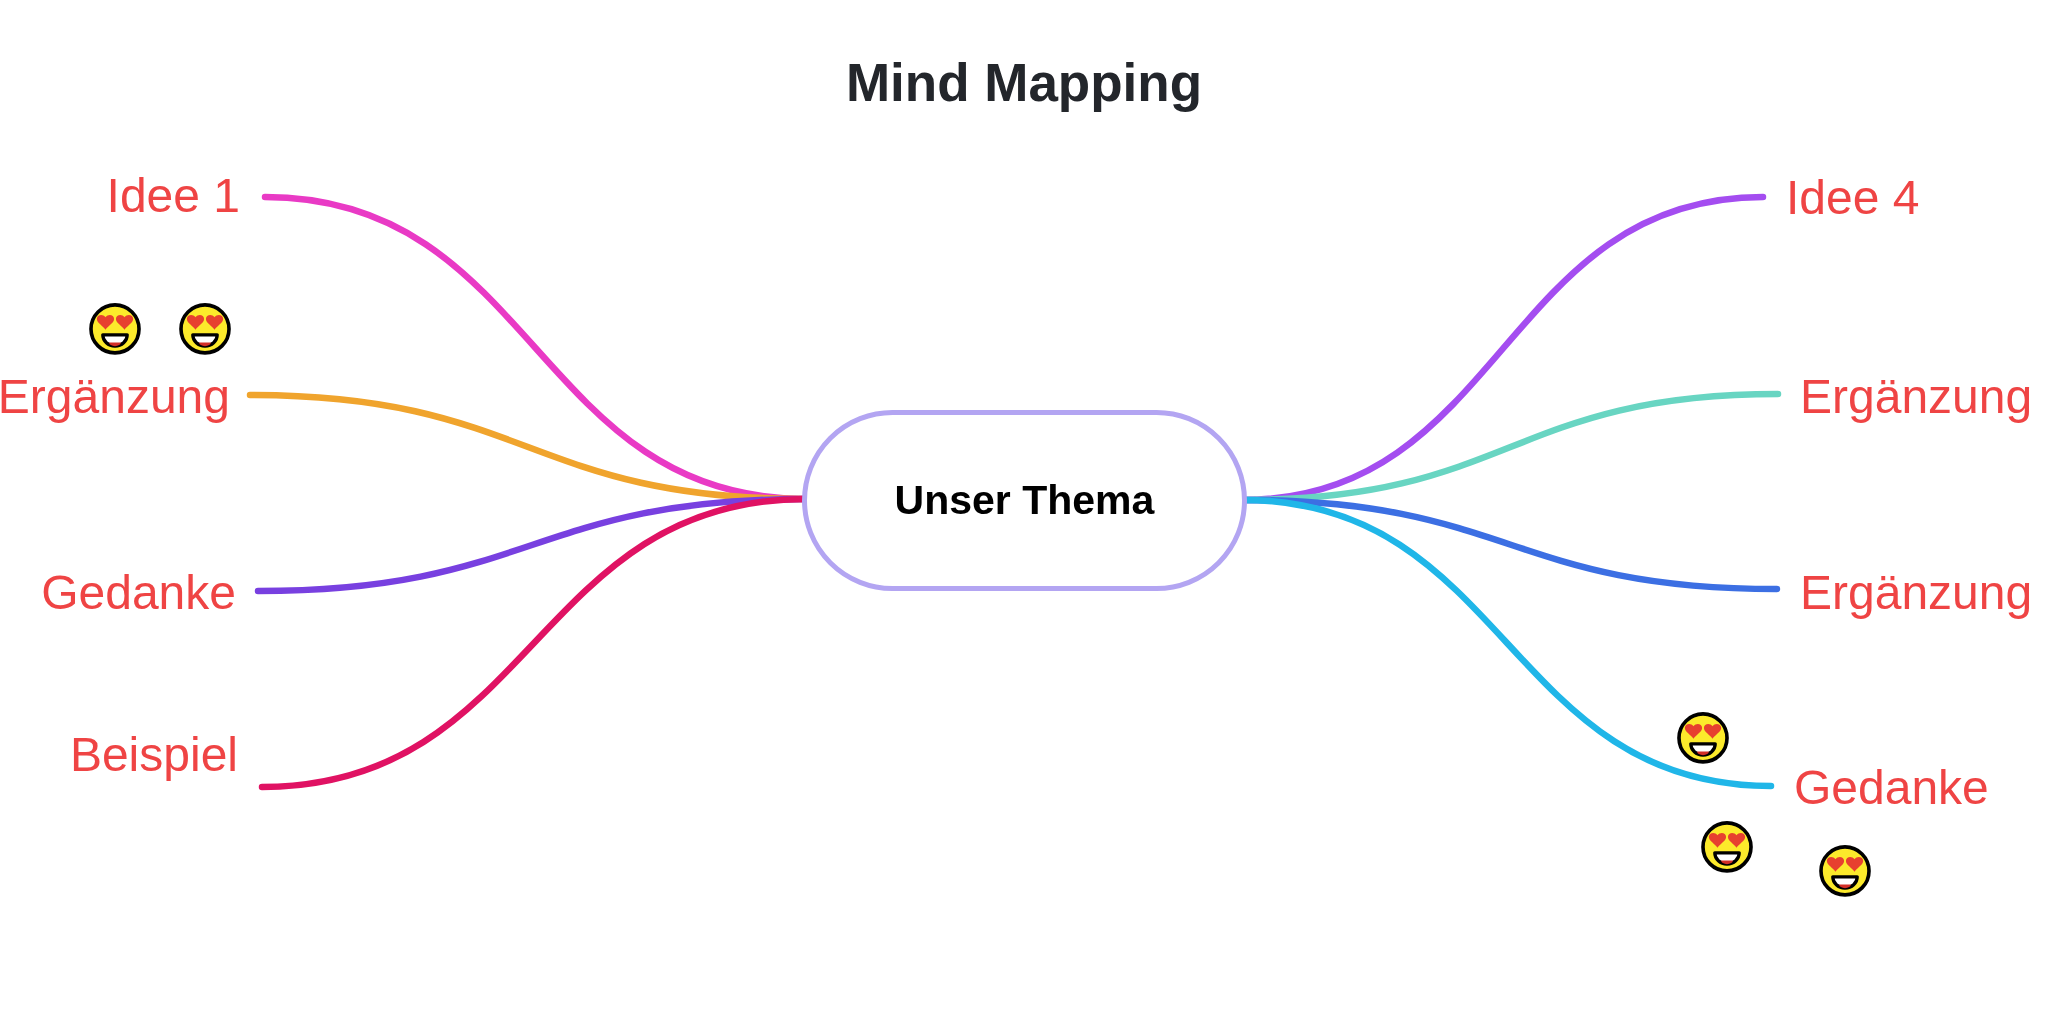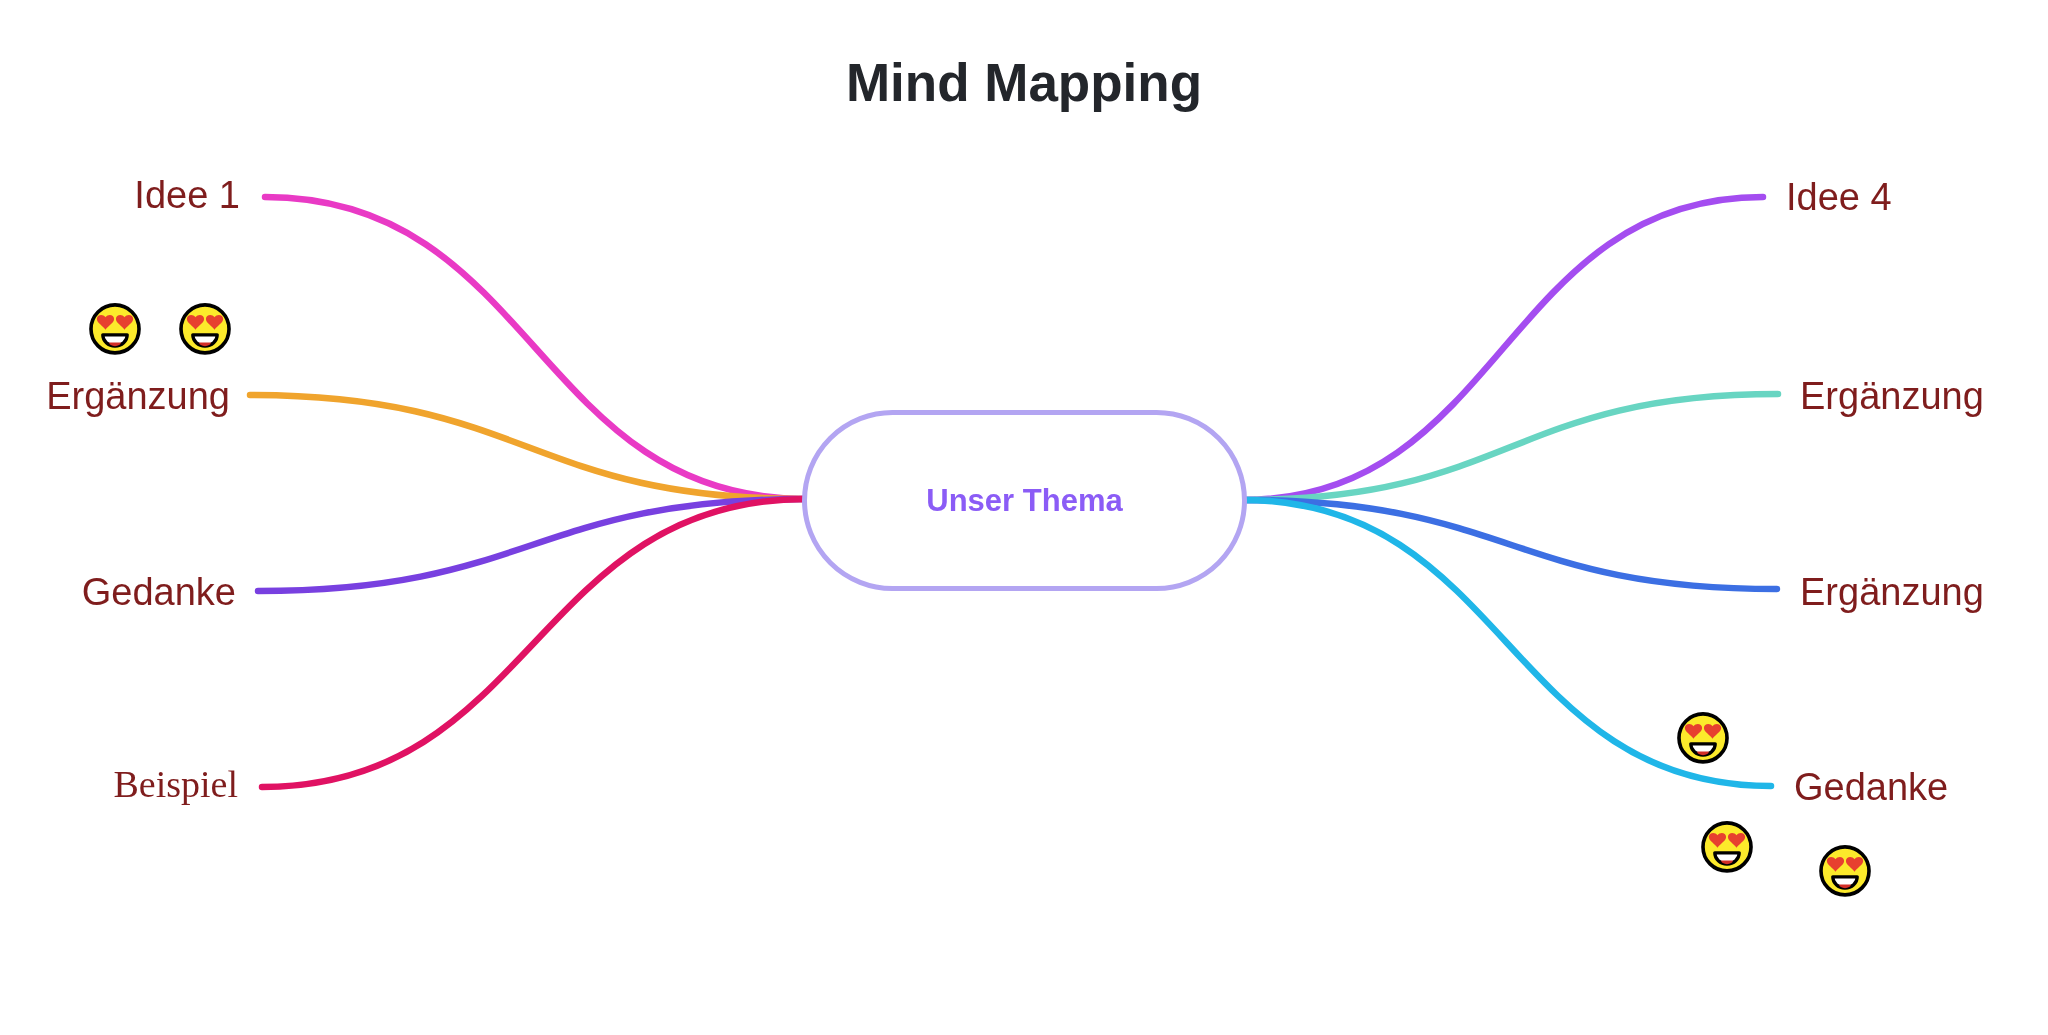--- a/index.html
+++ b/index.html
@@ -8,24 +8,24 @@
   #diagram-svg{position:absolute;left:0;top:0;}
   .title{
     position:absolute;left:0;right:0;top:52px;text-align:center;
     font-size:53px;font-weight:700;color:#23262b;
   }
   .root-node{
     position:absolute;left:802px;top:410px;width:445px;height:181px;
     box-sizing:border-box;border:5px solid #b3a5f2;border-radius:95px;
     background:#ffffff;display:flex;align-items:center;justify-content:center;
   }
-  .root-node span{font-size:31px;font-weight:700;color:#8b5cf6;text-align:right;}
+  .root-node span{font-size:41px;font-weight:700;color:#000000;text-align:right;}
   .branch-label{
     position:absolute;transform:translateY(-50%);
-    font-size:38px;color:#7f1d1d;white-space:nowrap;
+    font-size:48px;color:#ef4444;white-space:nowrap;
   }
   .emoji{position:absolute;width:58px;height:58px;transform:translate(-50%,-50%);}
   .edge{fill:none;stroke-linecap:round;}
 </style>
 </head>
 <body>
 
 <div id="canvas">
 
   <svg id="diagram-svg" width="2048" height="1035" viewBox="0 0 2048 1035">
@@ -55,21 +55,21 @@
   <div class="title">Mind Mapping</div>
 
   <div class="root-node" style="border-color: rgb(179, 165, 242);">
     <span>Unser Thema</span>
   </div>
 
   <div id="labels">
       <div class="branch-label" style="top: 195px; right: 1808px; text-align: right;">Idee 1</div>
       <div class="branch-label" style="top: 396px; right: 1818px; text-align: right;">Ergänzung</div>
       <div class="branch-label" style="top: 592px; right: 1812px; text-align: right;">Gedanke</div>
-      <div class="branch-label" style="top: 784px; right: 1810px; text-align: right; font-family: Liberation Serif, serif;">Beispiel</div>
+      <div class="branch-label" style="top: 754px; right: 1810px; text-align: right;">Beispiel</div>
       <div class="branch-label" style="top: 197px; left: 1786px;">Idee 4</div>
       <div class="branch-label" style="top: 396px; left: 1800px;">Ergänzung</div>
       <div class="branch-label" style="top: 592px; left: 1800px;">Ergänzung</div>
       <div class="branch-label" style="top: 787px; left: 1794px;">Gedanke</div>
     </div>
   <div id="emojis">
       <svg class="emoji" viewBox="0 0 64 64" style="left: 115px; top: 328px;">
         <use href="#heart-eyes"></use>
       </svg>
       <svg class="emoji" viewBox="0 0 64 64" style="left: 205px; top: 328px;">

